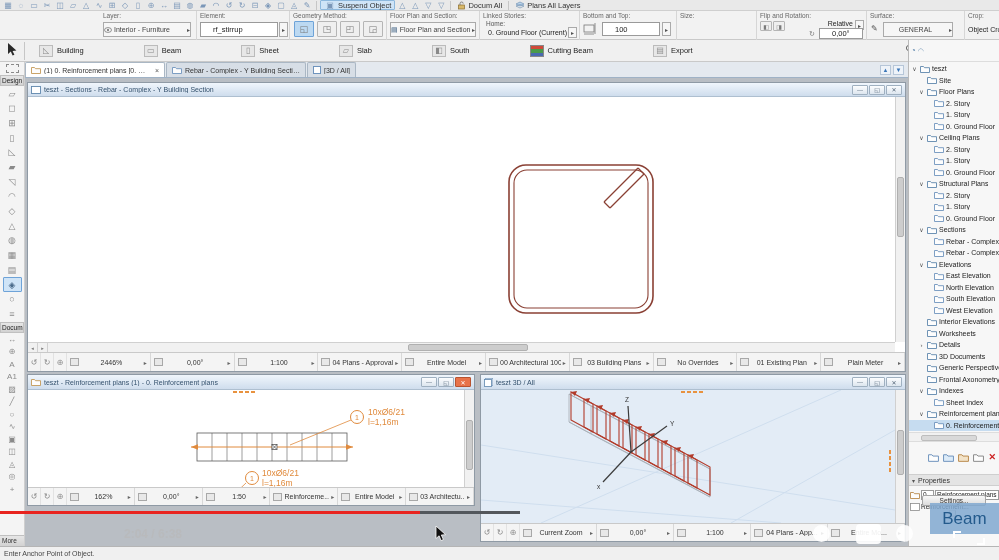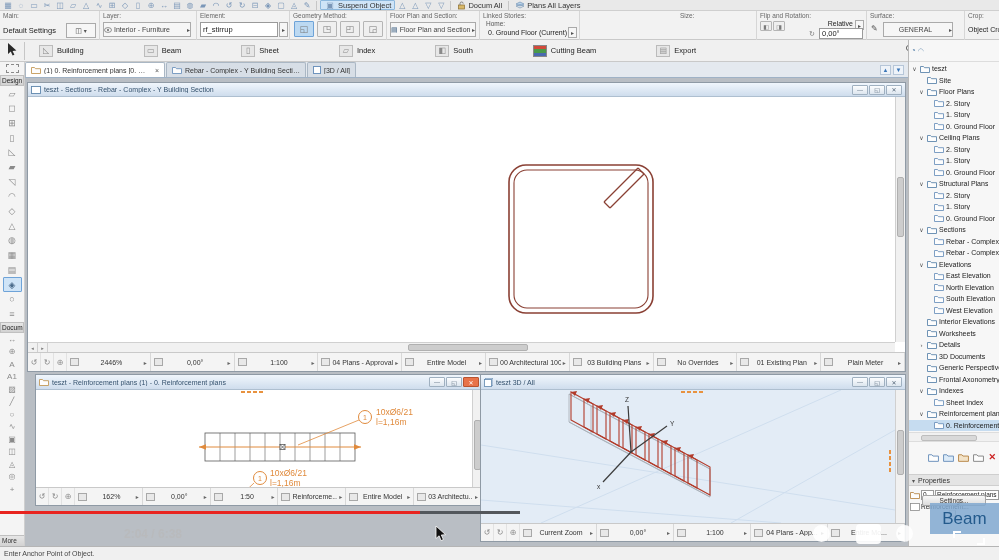--- a/index.html
+++ b/index.html
@@ -11,21 +11,21 @@
   .mini-ic{font-size:8px;line-height:9px;color:#7b97b8;width:12px;text-align:center;flex:0 0 auto;}
   .strip-sep{width:1px;height:9px;background:#c6c6c6;margin:0 2px;flex:0 0 auto;}
   .strip-group{display:flex;align-items:center;gap:2px;font-size:7.5px;color:#333;padding:0 3px;height:10px;flex:0 0 auto;}
   .strip-group.hl{background:#cfe4f7;border:1px solid #8db8dd;border-radius:1px;}
 
   
   #infobox{position:absolute;left:0;top:11px;width:999px;height:29px;background:#f2f2f2;border-bottom:1px solid #c9c9c9;}
   .ib-sec{position:absolute;top:0;height:29px;border-right:1px solid #d6d6d6;overflow:hidden;}
   .ib-label{position:absolute;left:3px;top:1px;font-size:6.5px;color:#666;white-space:nowrap;}
   .ib-val{position:absolute;font-size:7.5px;color:#222;white-space:nowrap;}
-  .ib-box{position:absolute;background:#fff;border:1px solid #9a9a9a;font-size:7.5px;display:flex;align-items:center;padding:0 2px;white-space:nowrap;overflow:hidden;}
+  .ib-box{position:absolute;background:#fff;border:1px solid #9a9a9a;font-size:7.5px;display:flex;align-items:center;padding:0 12px;white-space:nowrap;overflow:hidden;}
   .ib-btn{position:absolute;background:#f6f6f6;border:1px solid #aaa;display:flex;align-items:center;justify-content:center;font-size:7px;color:#444;gap:2px;white-space:nowrap;}
   .ib-arrow{font-size:6px;color:#555;}
   .gm-ic{width:20px;height:16px;border:1px solid #b5b5b5;background:#efefef;display:flex;align-items:center;justify-content:center;color:#7a7a7a;font-size:9px;border-radius:1px;}
   .gm-ic.hl{background:#bcd9f2;border-color:#6ea3d8;}
 
   
   #favbar{position:absolute;left:0;top:40px;width:999px;height:22px;background:#f0f0f0;border-bottom:1px solid #c9c9c9;display:flex;align-items:center;}
   #fav-arrow{width:24px;text-align:center;font-size:11px;color:#222;}
   #fav-sep{width:1px;height:18px;background:#c6c6c6;margin-right:6px;}
   #fav-items{display:flex;align-items:center;flex:1;height:100%;}
@@ -173,28 +173,20 @@
   <div class="strip-group">
     <svg width="10" height="8" viewBox="0 0 10 8">
         <path d="M1 3 L5 1 L9 3 L5 5 Z" fill="#bcd4ea" stroke="#5f87ad" stroke-width=".6"></path>
         <path d="M1 5 L5 3.5 L9 5 L5 7 Z" fill="none" stroke="#5f87ad" stroke-width=".6"></path>
       </svg>
     <span>Plans All Layers</span>
   </div>
 </div>
 
 <div id="infobox">
-  <div class="ib-sec" style="left:0;width:100px;">
-    <span class="ib-label">Main:</span>
-    <span class="ib-val" style="left:3px;top:15px;">Default Settings</span>
-    <div class="ib-btn" style="left:66px;top:12px;width:30px;height:15px;">
-        <span>◫</span>
-        <span class="ib-arrow">▾</span>
-      </div>
-  </div>
   <div class="ib-sec" style="left:100px;width:97px;">
     <span class="ib-label">Layer:</span>
     <div class="ib-btn" style="left:3px;top:11px;width:88px;height:15px;justify-content:flex-start;">
       <svg width="8" height="6" viewBox="0 0 8 6">
           <ellipse cx="4" cy="3" rx="3.5" ry="2.4" fill="none" stroke="#666" stroke-width=".7"></ellipse>
           <circle cx="4" cy="3" r="1" fill="#666"></circle>
         </svg>
       <span style="flex:1;overflow:hidden;">Interior - Furniture</span>
       <span class="ib-arrow">▸</span>
     </div>
@@ -223,20 +215,34 @@
       <span style="color:#4a6a8a;">▤</span>
       <span style="flex:1;overflow:hidden;">Floor Plan and Section...</span>
       <span class="ib-arrow">▸</span>
     </div>
   </div>
   <div class="ib-sec" style="left:480px;width:100px;">
     <span class="ib-label">Linked Stories:</span>
     <span class="ib-val" style="left:6px;top:9px;font-size:6.5px;color:#555;">Home:</span>
     <span class="ib-val" style="left:8px;top:18px;font-size:7px;">0. Ground Floor (Current)</span>
     <div class="ib-btn" style="left:88px;top:16px;width:9px;height:11px;">
+        <span class="ib-arrow">▸</span>
+      </div>
+  </div>
+  <div class="ib-sec" style="left:580px;width:97px;">
+    <span class="ib-label">Bottom and Top:</span>
+    <svg width="16" height="13" viewBox="0 0 16 13" style="position:absolute;left:3px;top:11px;">
+        <rect x="1" y="3" width="10" height="7" fill="none" stroke="#777" stroke-width=".8"></rect>
+        <line x1="12" y1="1" x2="12" y2="12" stroke="#777" stroke-width=".8"></line>
+        <line x1="1" y1="12" x2="11" y2="12" stroke="#777" stroke-width=".8"></line>
+      </svg>
+    <div class="ib-box" style="left:22px;top:11px;width:58px;height:14px;">
+        <span>100</span>
+      </div>
+    <div class="ib-btn" style="left:82px;top:11px;width:9px;height:14px;">
         <span class="ib-arrow">▸</span>
       </div>
   </div>
   <div class="ib-sec" style="left:677px;width:80px;">
     <span class="ib-label">Size:</span>
   </div>
   <div class="ib-sec" style="left:757px;width:110px;">
     <span class="ib-label">Flip and Rotation:</span>
     <div style="position:absolute;left:3px;top:10px;display:flex;gap:1px;">
       <span class="gm-ic" style="width:12px;height:10px;font-size:6px;">◧</span>
@@ -280,21 +286,21 @@
       <span class="fav-btn">
         <span class="fav-ic">▭</span>
         <span class="fav-lb">Beam</span>
       </span>
       <span class="fav-btn">
         <span class="fav-ic">▯</span>
         <span class="fav-lb">Sheet</span>
       </span>
       <span class="fav-btn">
         <span class="fav-ic">▱</span>
-        <span class="fav-lb">Index</span>
+        <span class="fav-lb">Slab</span>
       </span>
       <span class="fav-btn">
         <span class="fav-ic">◧</span>
         <span class="fav-lb">South</span>
       </span>
       <span class="fav-btn">
         <span class="fav-ic colored"></span>
         <span class="fav-lb">Cutting Beam</span>
       </span>
       <span class="fav-btn">
@@ -471,21 +477,21 @@
           <span class="qo-ar">▸</span>
         </span>
         <span class="qo-item">
           <span class="qo-ic"></span>
           <span class="qo-tx">Plain Meter</span>
           <span class="qo-ar">▸</span>
         </span>
       </div>
   </div>
 
-  <div class="win" style="left:10px;top:296px;width:448px;height:132px;">
+  <div class="win" style="left:2px;top:296px;width:448px;height:132px;">
     <div class="titlebar" style="height:15px;">
       <svg width="10" height="8" viewBox="0 0 10 8">
           <path d="M.5 1.5h3l1 1.2h5v4.8H.5z" fill="#fdfdfd" stroke="#c49a58" stroke-width=".9"></path>
         </svg>
       <span class="title-tx">teszt - Reinforcement plans (1) - 0. Reinforcement plans</span>
       <span class="winbtns">
         <span class="wbtn">—</span>
         <span class="wbtn">◱</span>
         <span class="wbtn close-hl">✕</span>
       </span>

